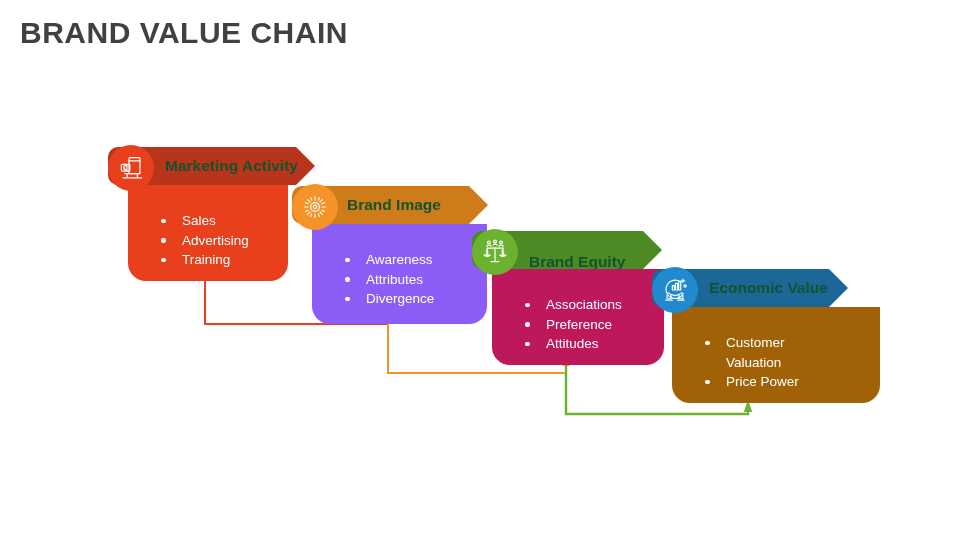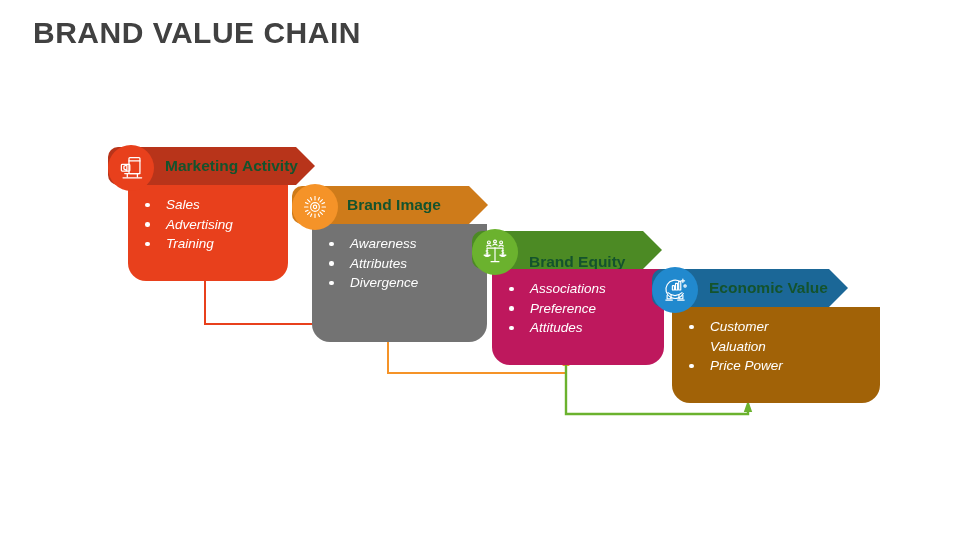--- a/index.html
+++ b/index.html
@@ -18,21 +18,21 @@
   #slide {
     position: absolute;
     inset: 0;
     width: 960px;
     height: 540px;
   }
 
   
   #page-title {
     position: absolute;
-    left: 33px;
+    left: 20px;
     top: 16px;
     font-size: 30px;
     font-weight: bold;
     letter-spacing: 0.5px;
     color: #414141;
     white-space: nowrap;
   }
 
   
   #connectors {
@@ -74,24 +74,23 @@
   .card-body {
     position: absolute;
     left: 20px;
     top: 38px;
     border-bottom-left-radius: 18px;
     border-bottom-right-radius: 18px;
     box-sizing: border-box;
     padding: 10px 0 0 0;
   }
   .card-body ul {
-    margin: 0;
+    margin: 16px;
     padding: 0;
     list-style: none;
-    font-style: italic;
   }
   .card-body li {
     position: relative;
     color: #ffffff;
     font-size: 13.5px;
     line-height: 19.5px;
     padding-left: 38px;
     white-space: nowrap;
   }
   .card-body li .bullet {
@@ -186,21 +185,21 @@
   <div class="card" style="left:292px; top:186px; width:210px; height:135px;">
 
     <svg class="card-head-shape" width="196" height="38" viewBox="0 0 196 38" xmlns="http://www.w3.org/2000/svg">
       <path d="M10,0 H177 L196,19 L177,38 H10 A10,10 0 0 1 0,28 V10 A10,10 0 0 1 10,0 Z" fill="#CE7B1A"></path>
     </svg>
 
     <div class="card-head" style="width:196px; padding-left:55px;">
       <span class="card-title">Brand Image</span>
     </div>
 
-    <div class="card-body" style="width:175px; height:118px; background:#737373;">
+    <div class="card-body" style="width:175px; height:100px; background:#8b5cf6;">
       <ul>
         <li>
           <span class="bullet"></span>
           <span>Awareness</span>
         </li>
         <li>
           <span class="bullet"></span>
           <span>Attributes</span>
         </li>
         <li>

